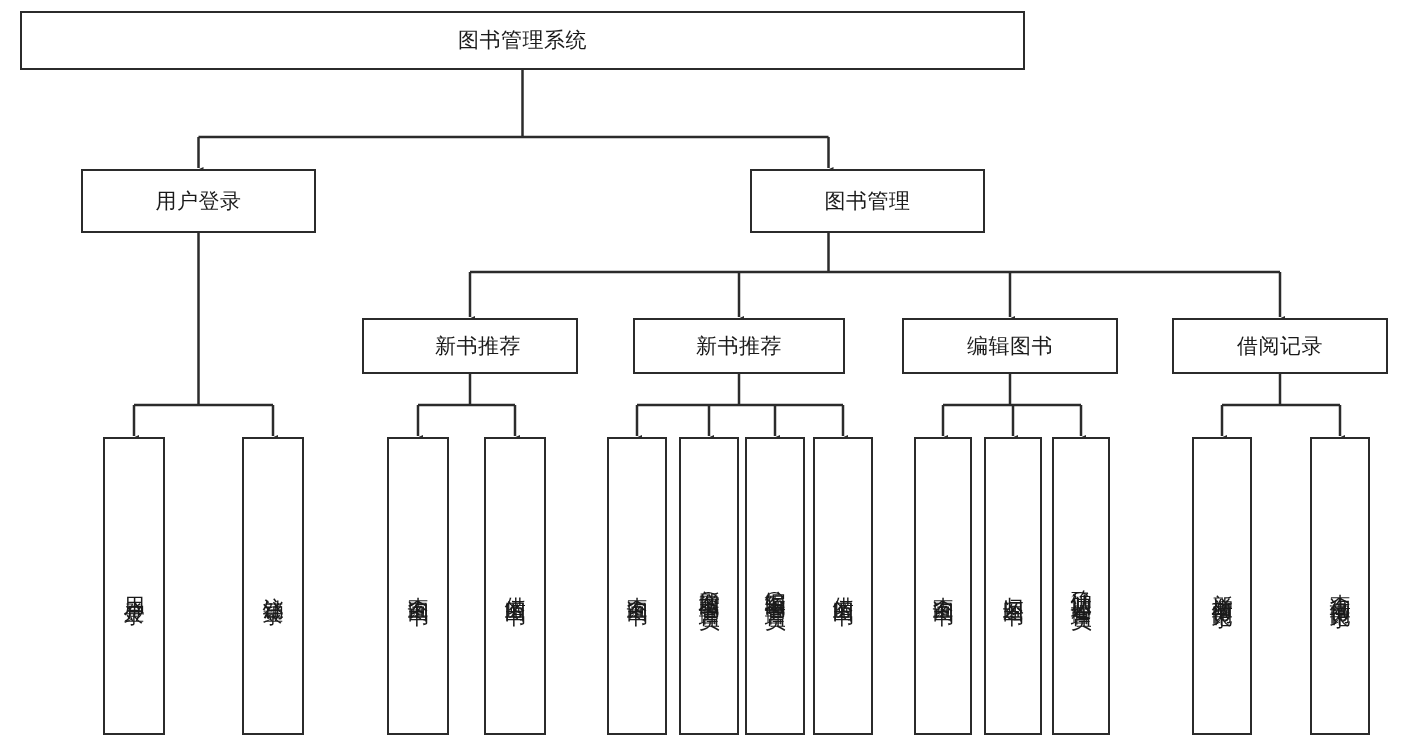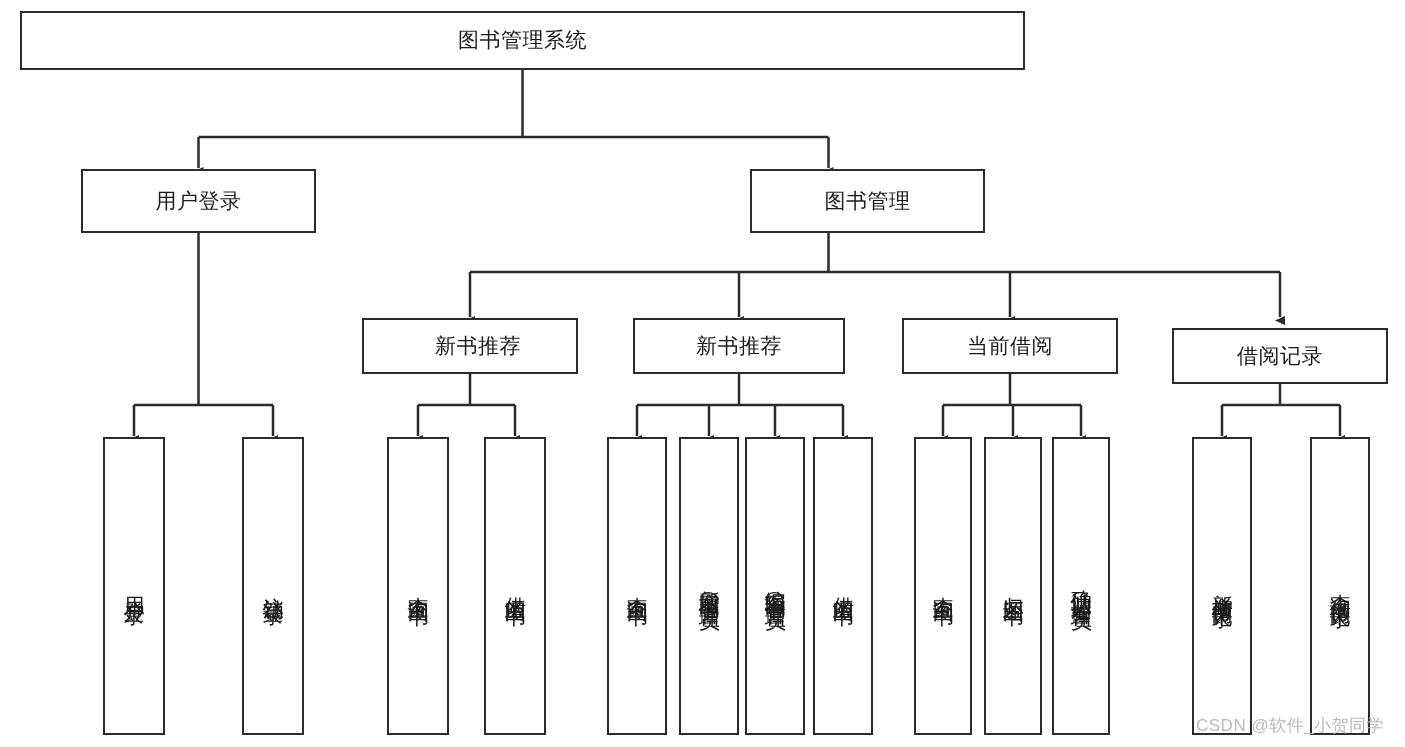--- a/index.html
+++ b/index.html
@@ -115,23 +115,23 @@
       <div class="node" style="left: 711px; top: 169px; width: 235px; height: 64px; margin-left: 39px;">
         <span class="node-label">图书管理</span>
       </div>
       <div class="node" style="left: 362px; top: 318px; width: 216px; height: 56px; padding-left: 16px;">
         <span class="node-label">新书推荐</span>
       </div>
       <div class="node" style="left: 633px; top: 318px; width: 212px; height: 56px;">
         <span class="node-label">新书推荐</span>
       </div>
       <div class="node" style="left: 902px; top: 318px; width: 216px; height: 56px;">
-        <span class="node-label">当前借阅</span>
+        <span class="node-label">编辑图书</span>
       </div>
-      <div class="node" style="left: 1172px; top: 328px; width: 216px; height: 56px;">
+      <div class="node" style="left: 1172px; top: 318px; width: 216px; height: 56px;">
         <span class="node-label">借阅记录</span>
       </div>
       <div class="node vertical" style="left: 103px; top: 437px; width: 62px; height: 298px;">
         <span class="node-label">用户登录</span>
       </div>
       <div class="node vertical" style="left: 242px; top: 437px; width: 62px; height: 298px;">
         <span class="node-label">注销登录</span>
       </div>
       <div class="node vertical" style="left: 387px; top: 437px; width: 62px; height: 298px;">
         <span class="node-label">查询图书</span>
@@ -161,14 +161,13 @@
         <span class="node-label">确认归还（管理员）</span>
       </div>
       <div class="node vertical" style="left: 1192px; top: 437px; width: 60px; height: 298px;">
         <span class="node-label">新增借阅记录</span>
       </div>
       <div class="node vertical" style="left: 1310px; top: 437px; width: 60px; height: 298px;">
         <span class="node-label">查询借阅记录</span>
       </div>
     </div>
 
-  <div class="watermark" style="left: 1196px; top: 714px;">CSDN @软件_小贺同学</div>
 </div>
 
 </body></html>

